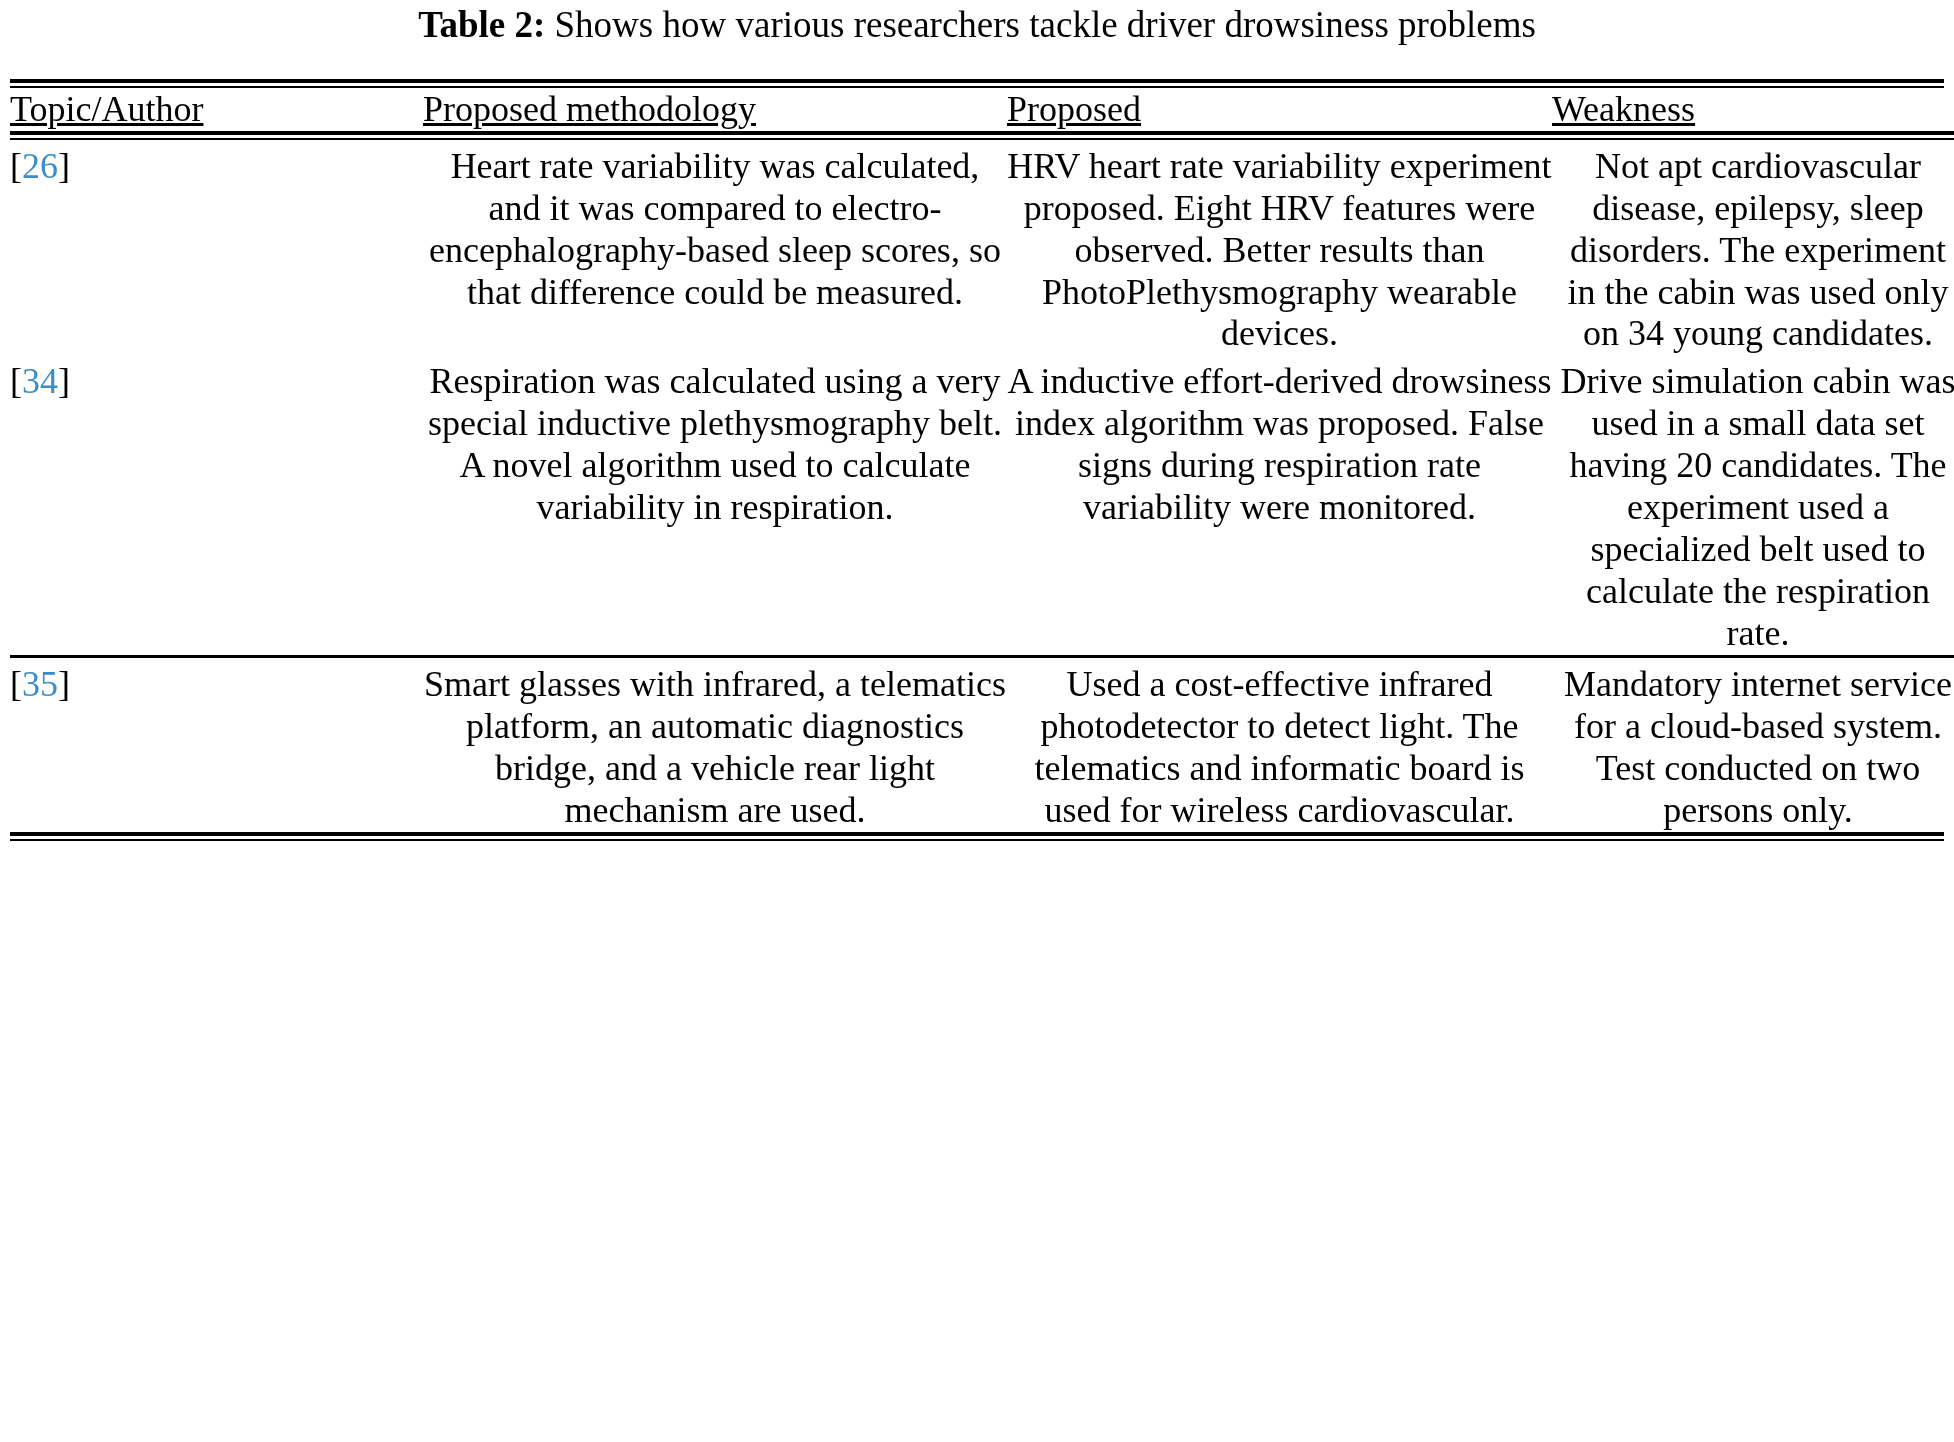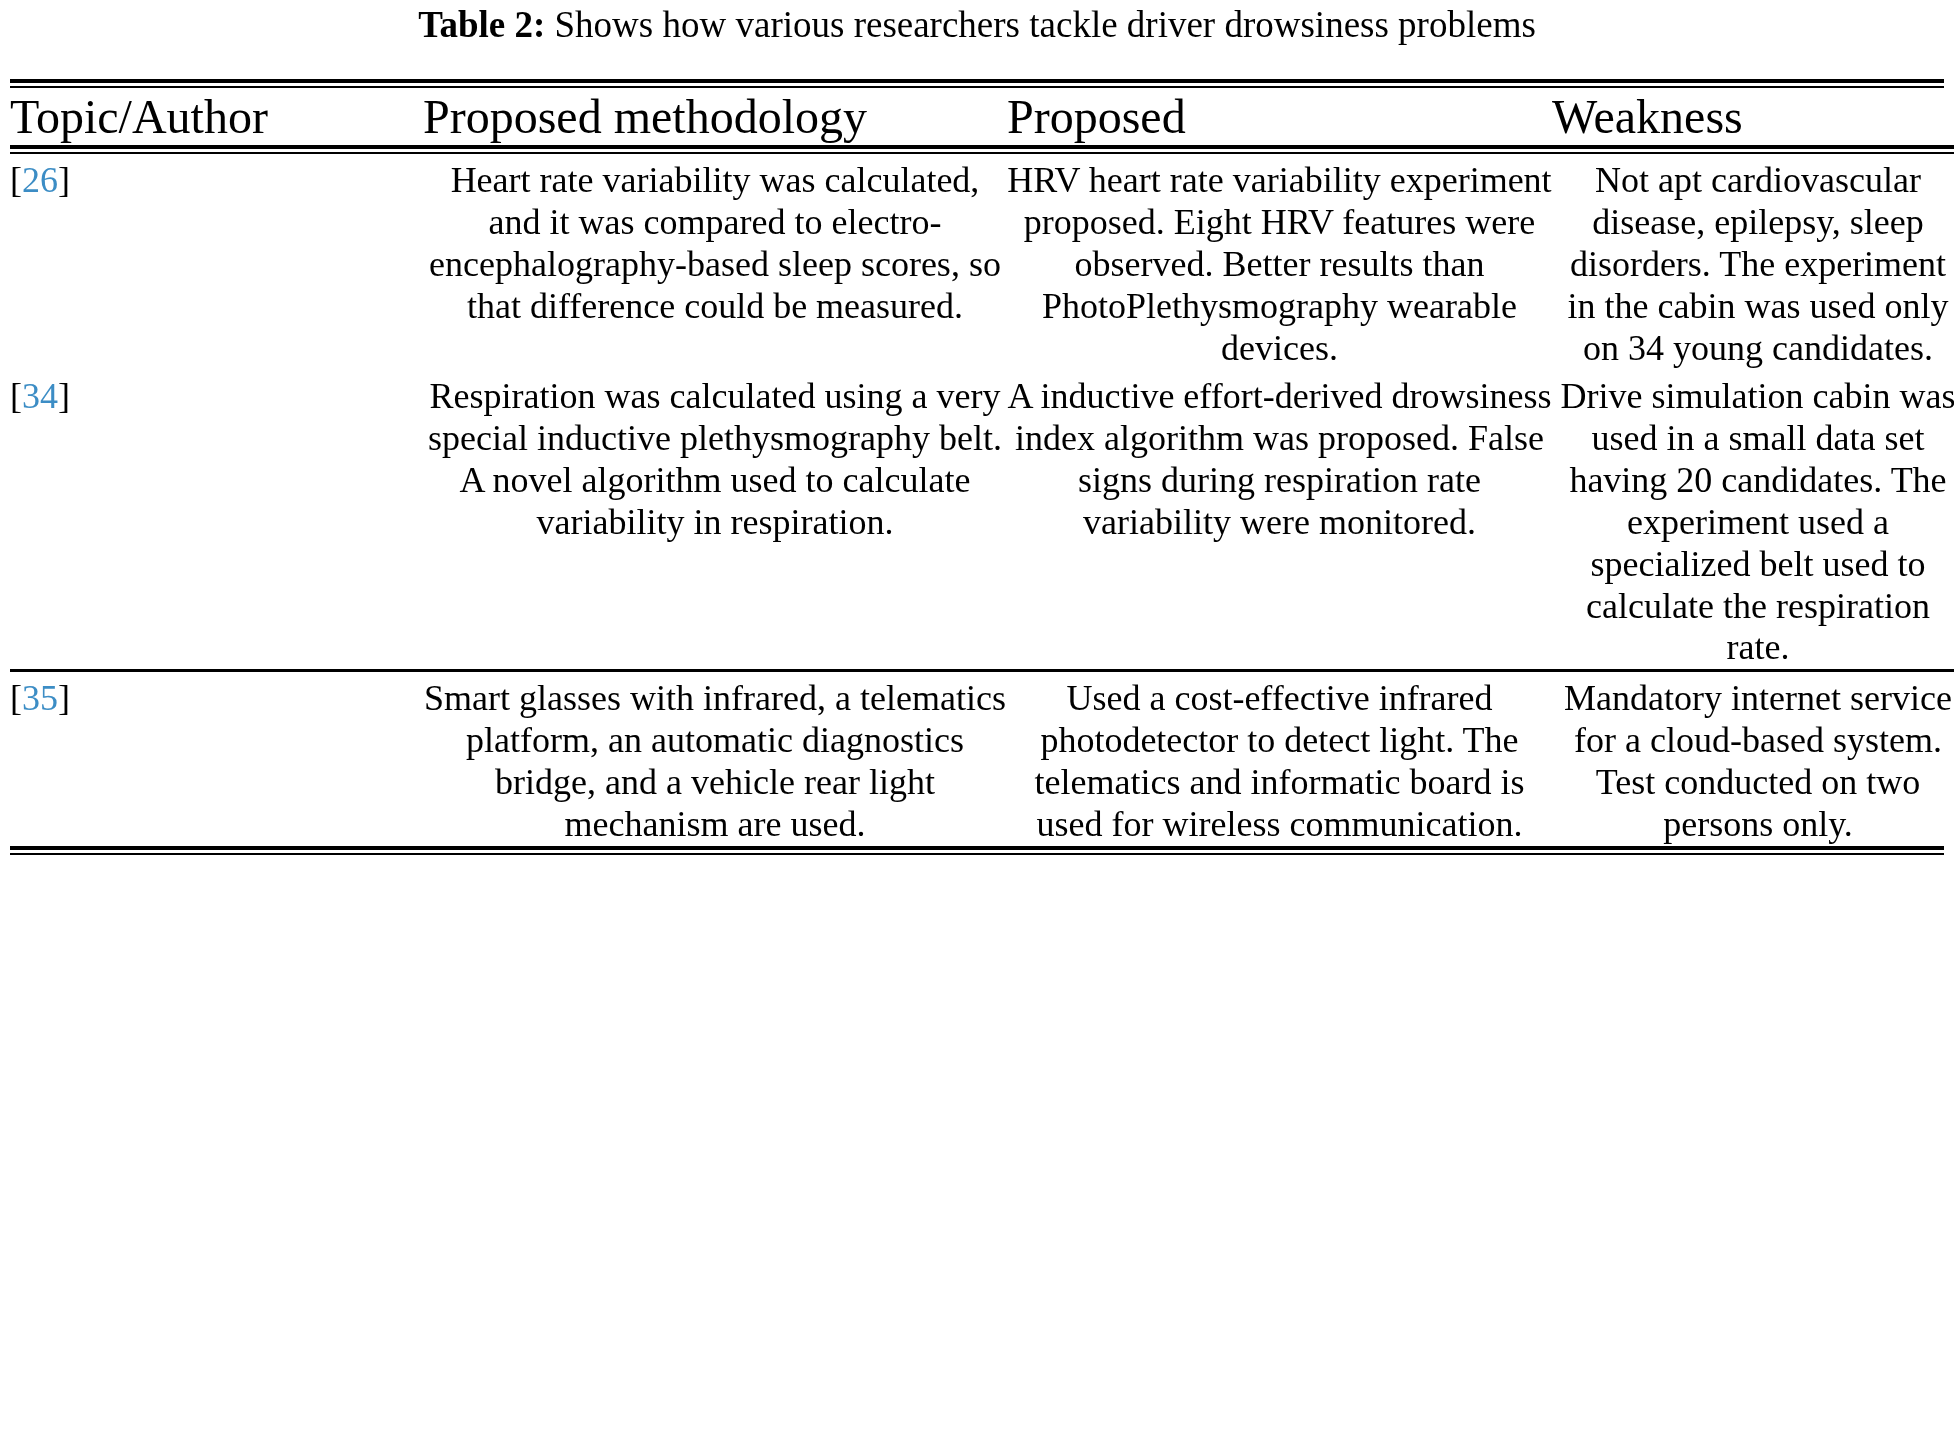--- a/index.html
+++ b/index.html
@@ -72,25 +72,26 @@
   table.t2 th,
   table.t2 td {
     vertical-align: top;
     text-align: left;
     padding: 0;
     border: 0;
   }
 
   thead th {
     font-weight: normal;
-    font-size: 48px;
+    font-size: 36px;
     line-height: 1.2;
     padding-top: 13px;
     padding-bottom: 14px;
     white-space: nowrap;
+    text-decoration: underline;
   }
 
   tbody td {
     font-size: 36px;
     line-height: 1.165;
     padding-top: 4px;
     padding-bottom: 2px;
     padding-right: 18px;
     hyphens: none;
   }
@@ -193,21 +194,21 @@
       </tr>
 
       <tr class="body-row">
         <td>
           <span class="ref"><span>[</span><span class="num">35</span><span>]</span></span>
         </td>
         <td>
           <span class="cell-text">Smart glasses with infrared, a telematics platform, an automatic diagnostics bridge, and a vehicle rear light mechanism are used.</span>
         </td>
         <td>
-          <span class="cell-text">Used a cost-effective infrared photodetector to detect light. The telematics and informatic board is used for wireless communication.</span>
+          <span class="cell-text">Used a cost-effective infrared photodetector to detect light. The telematics and informatic board is used for wireless cardiovascular.</span>
         </td>
         <td>
           <span class="cell-text">Mandatory internet service for a cloud-based system. Test conducted on two persons only.</span>
         </td>
       </tr>
 
     </tbody>
   </table>
 
   <div class="rule-double"></div>

